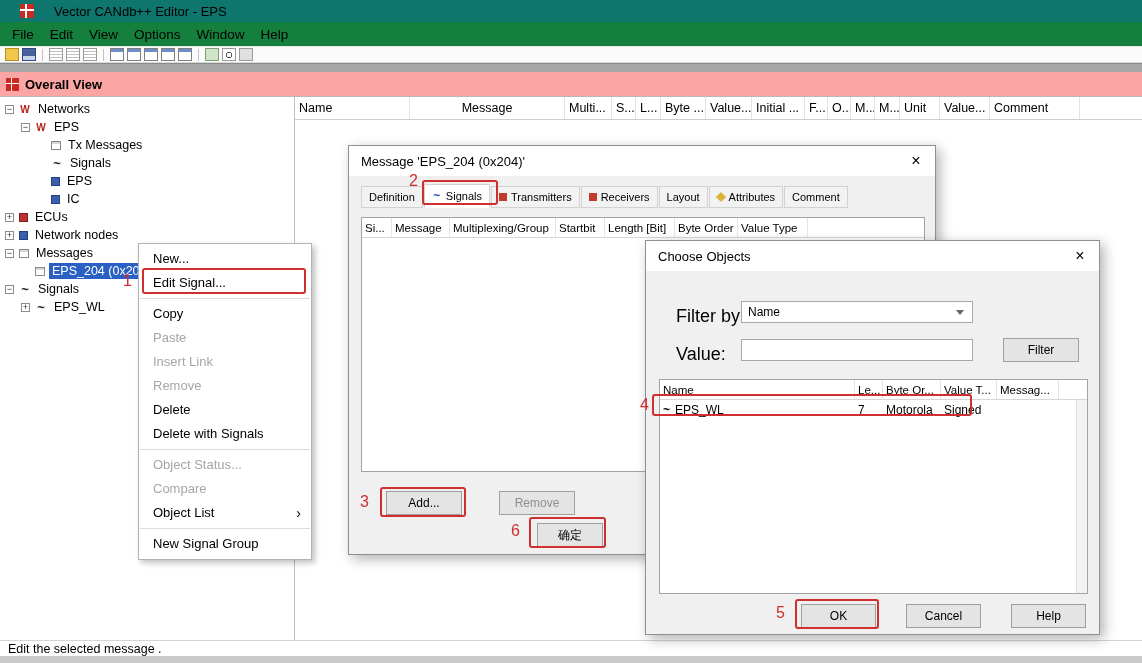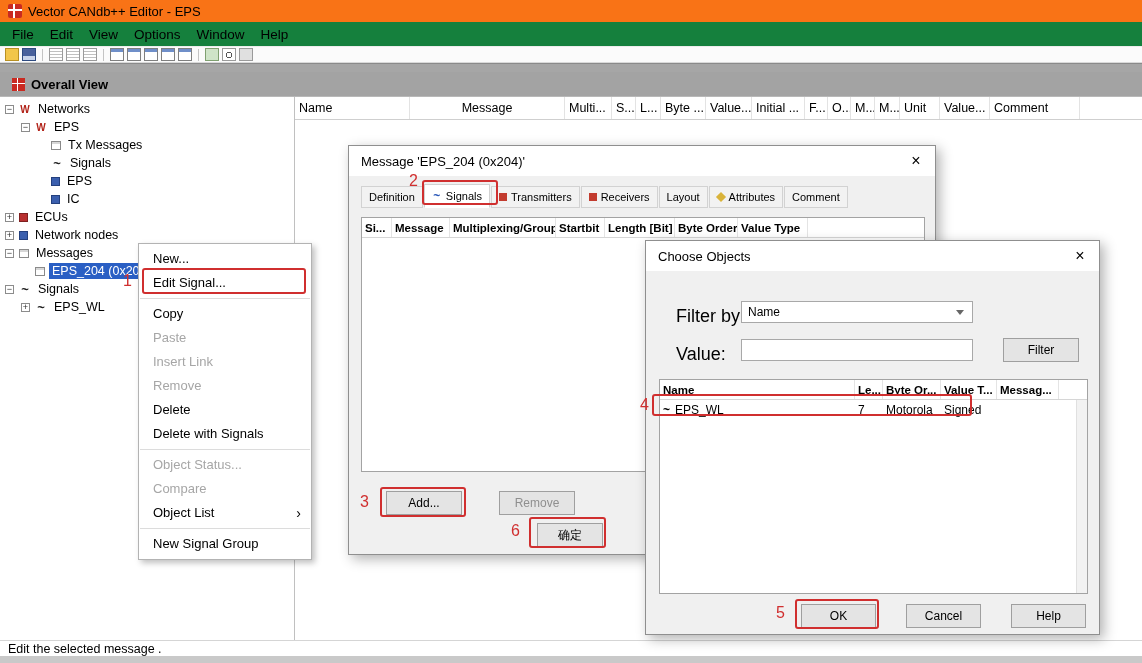--- a/index.html
+++ b/index.html
@@ -1,20 +1,20 @@
 <!DOCTYPE html>
 <html><head>
 <meta charset="utf-8">
 <style>
   * { margin:0; padding:0; box-sizing:border-box; }
   body { font-family:"Liberation Sans", sans-serif; background:#fff; }
   .app { position:relative; width:1142px; height:663px; background:#fff; overflow:hidden; color:#000; font-size:13px; }
 
   
-  .titlebar { height:22px; display:flex; align-items:center; gap:6px; padding-left:8px; background:#f97316; }
+  .titlebar { height:22px; display:flex; align-items:center; gap:20px; padding-left:20px; background:#0f766e; }
   .app-icon { width:14px; height:14px; flex:none; background:
       linear-gradient(to right, transparent 5px, #fff 5px 7px, transparent 7px),
       linear-gradient(to bottom, transparent 5px, #fff 5px 7px, transparent 7px), #c92a21; border-radius:2px; }
   .title-text { font-size:13px; }
 
   
   .menubar { height:24px; display:flex; align-items:center; padding-left:4px; background:#15803d; }
   .menu-item { padding:3px 8px; font-size:13.5px; cursor:default; }
 
   
@@ -28,21 +28,21 @@
   [data-icon="overall-view-icon"], [data-icon="networks-view-icon"], [data-icon="ecus-view-icon"],
   [data-icon="messages-view-icon"], [data-icon="signals-view-icon"] {
       background:#fff; border-color:#7f7f7f; box-shadow:inset 0 3px 0 #6f8fc9; }
   [data-icon="compare-icon"] { background:#cfe4c8; border-color:#7fa070; }
   [data-icon="find-icon"] { background:#fff; background-image:radial-gradient(circle at 6px 6px, transparent 2.5px, #555 2.5px 3.5px, transparent 3.5px); }
   [data-icon="options-icon"] { background:#e0e0e0; }
 
   .mdi-gap { height:9px; background:#a6a6a6; border-top:1px solid #8a8a8a; }
 
   
-  .child-titlebar { height:25px; background:#a3a3a3; border-bottom:1px solid #b8b8b8; display:flex; align-items:center; gap:6px; padding-left:12px; font-weight:bold; font-size:13px; }
+  .child-titlebar { height:25px; background:#fca5a5; border-bottom:1px solid #b8b8b8; display:flex; align-items:center; gap:6px; padding-left:6px; font-weight:bold; font-size:13px; }
   .ov-icon { width:13px; height:13px; flex:none; background:
       linear-gradient(to right, transparent 5px, #fff 5px 6px, transparent 6px),
       linear-gradient(to bottom, transparent 5px, #fff 5px 6px, transparent 6px), #c92a21; }
 
   
   .main { display:flex; height:543px; }
   .tree-panel { width:295px; flex:none; border-right:1px solid #c0c0c0; padding-top:3px; background:#fff; overflow:hidden; }
   .tree-row { height:18px; display:flex; align-items:center; font-size:12.5px; white-space:nowrap; padding-left:5px; }
   .tree-indent { width:16px; flex:none; }
   .expander { width:9px; height:9px; border:1px solid #8c8c8c; margin-right:5px; flex:none; background:#fff;
@@ -87,21 +87,21 @@
   .tabs { position:absolute; left:12px; top:38px; display:flex; align-items:flex-end; }
   .tab { height:22px; padding:0 7px; border:1px solid #d2d2d2; background:#f2f2f2; font-size:11px; display:flex; align-items:center; gap:4px; margin-right:1px; white-space:nowrap; }
   .tab.active { background:#fff; height:24px; border-bottom-color:#fff; }
   .tabico { display:inline-flex; width:10px; height:10px; align-items:center; justify-content:center; flex:none; }
   .tabico[data-icon="signals-tab-icon"]::before { content:"~"; color:#2a58b8; font-weight:bold; font-size:12px; }
   .tabico[data-icon="transmitter-icon"], .tabico[data-icon="receiver-icon"] { width:8px; height:8px; background:#c23b2e; }
   .tabico[data-icon="attributes-icon"] { width:8px; height:8px; background:#d9b33a; transform:rotate(45deg) scale(.9); }
 
   .sig-list { position:absolute; left:12px; top:71px; width:564px; height:255px; background:#fff; border:1px solid #a3a3a3; }
   .list-header { display:flex; height:20px; border-bottom:1px solid #d6d6d6; font-size:11.5px; align-items:stretch; }
-  .lh-cell { border-right:1px solid #e4e4e4; padding:0 3px; display:flex; align-items:center; white-space:nowrap; overflow:hidden; flex:none;font-weight:bold; }
+  .lh-cell { border-right:1px solid #e4e4e4; padding:0 3px; display:flex; align-items:center; white-space:nowrap; overflow:hidden; flex:none; }
 
   .btn { position:absolute; height:24px; background:#e4e4e4; border:1px solid #9f9f9f; font-size:12px; font-family:inherit; cursor:default; }
   #add-btn { left:37px; top:345px; width:76px; }
   #remove-btn { left:150px; top:345px; width:76px; color:#8f8f8f; }
   #confirm-btn { left:188px; top:377px; width:66px; }
 
   .form-label { position:absolute; font-size:18px; }
   #filter-by-label { left:30px; top:65px; }
   #value-label { left:30px; top:103px;text-align:right; }
   .combo { position:absolute; left:95px; top:60px; width:232px; height:22px; background:#fff; border:1px solid #a8a8a8; font-size:12px; display:flex; align-items:center; padding-left:6px; }

